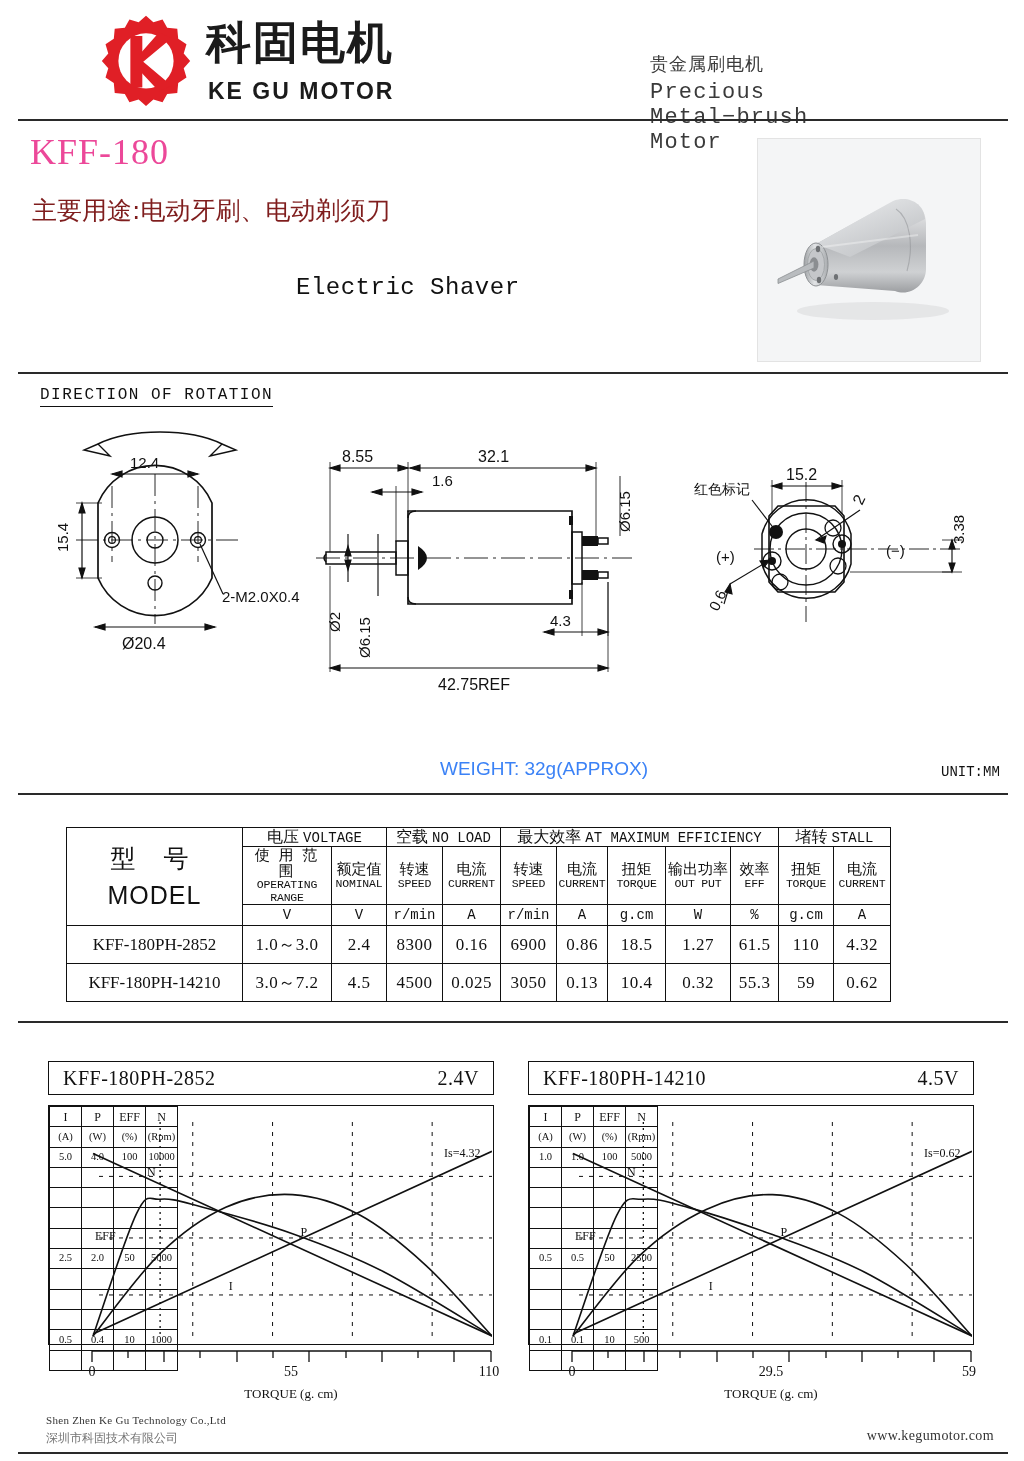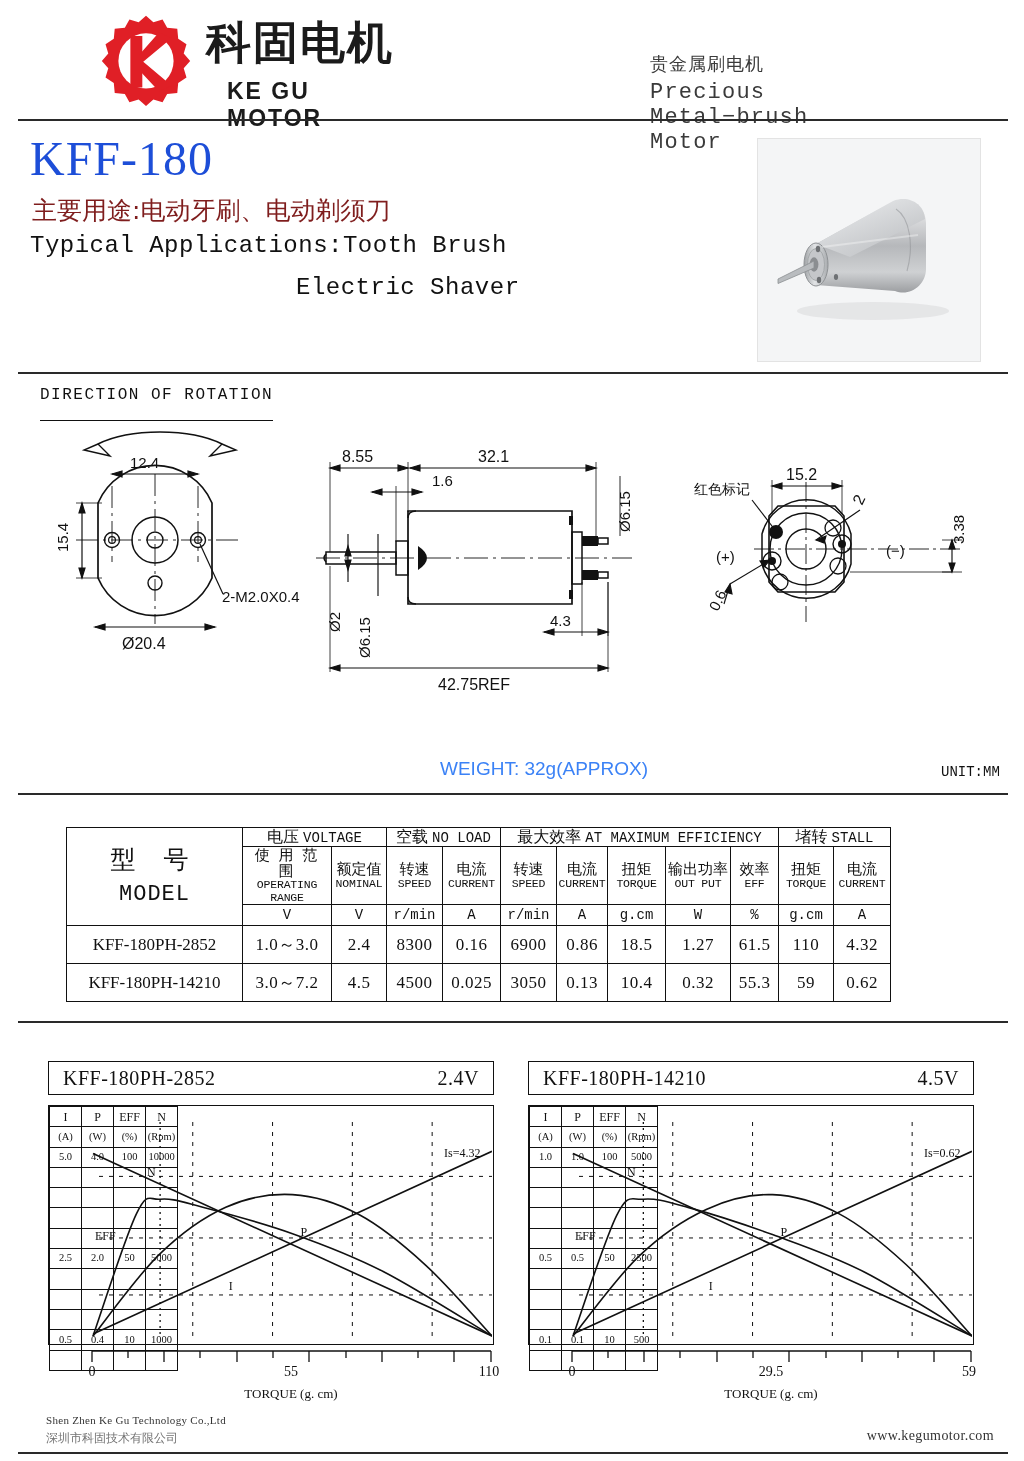--- a/index.html
+++ b/index.html
@@ -10,49 +10,49 @@
   
   .abs{position:absolute;}
 
   
   #header{position:absolute;left:0;top:0;width:823px;height:122px;}
   #logo-block{position:absolute;left:98px;top:12px;width:300px;height:98px;}
   #logo-mark{position:absolute;left:0;top:2px;width:96px;height:92px;}
   #logo-cn{position:absolute;left:108px;top:8px;font-size:45px;font-weight:bold;
            letter-spacing:2px;color:#1b1b1b;font-family:"DejaVu Sans",sans-serif;line-height:1;}
   #logo-en{position:absolute;left:110px;top:66px;font-size:23px;font-weight:bold;
-           letter-spacing:2.0px;color:#1b1b1b;font-family:"Liberation Sans",sans-serif;margin-left:19px;}
+           letter-spacing:2.0px;color:#1b1b1b;font-family:"Liberation Sans",sans-serif;}
   #hdr-cn{position:absolute;left:650px;top:52px;font-size:18px;letter-spacing:1px;
           color:#3a3a3a;font-family:"DejaVu Sans",sans-serif;}
   #hdr-en{position:absolute;left:650px;top:80px;font-size:22px;letter-spacing:1.2px;
           color:#3a3a3a;font-family:"Liberation Mono",monospace;}
   #hdr-rule{position:absolute;left:18px;top:119px;width:990px;height:0;
             border-top:2.5px solid #2a2a2a;}
 
   
-  #title-model{position:absolute;left:30px;top:131px;font-size:48px;letter-spacing:1px;
-               font-family:"Liberation Serif",serif;color:#1d4ed8;}
+  #title-model{position:absolute;left:30px;top:131px;font-size:36px;letter-spacing:1px;
+               font-family:"Liberation Serif",serif;color:#ec4899;}
   #app-cn{position:absolute;left:32px;top:194px;font-size:25px;letter-spacing:0px;
           font-family:"DejaVu Sans",sans-serif;color:#7f1d1d;}
   #app-en1{position:absolute;left:30px;top:232px;font-size:24px;letter-spacing:0.5px;
            font-family:"Liberation Mono",monospace;color:#111;}
   #app-en2{position:absolute;left:296px;top:274px;font-size:24px;letter-spacing:0.5px;
            font-family:"Liberation Mono",monospace;color:#111;}
 
   
   #photo{position:absolute;left:757px;top:138px;width:222px;height:222px;
          background:#f2f3f4;border:1px solid #e3e3e3;overflow:hidden;}
 
   
   .hrule{position:absolute;left:18px;width:990px;height:0;border-top:2.5px solid #2a2a2a;}
 
   
   #dir-label{position:absolute;left:40px;top:386px;font-size:16px;letter-spacing:1.5px;
              font-family:"Liberation Mono",monospace;color:#111;
-             border-bottom:1.5px solid #111;padding-bottom:16px;}
+             border-bottom:1.5px solid #111;padding-bottom:2px;}
   .dimtxt{position:absolute;font-family:"Liberation Sans",sans-serif;color:#111;
           font-size:15px;letter-spacing:0px;white-space:nowrap;}
 
   #weight{position:absolute;left:440px;top:758px;font-size:19px;
           font-family:"Liberation Sans",sans-serif;color:#3b82f6;}
   #unit{position:absolute;left:941px;top:764px;font-size:14px;
         font-family:"Liberation Mono",monospace;color:#111;}
 
   
   #spec-wrap{position:absolute;left:66px;top:827px;}
@@ -61,21 +61,21 @@
                 padding:0;line-height:1.08;color:#111;}
   .cn{font-family:"DejaVu Sans",sans-serif;}
   .g1{font-size:16px;}      
   .g1e{font-size:14px;font-family:"Liberation Mono",monospace;}
   .s1{font-size:15px;}      
   .s1e{font-size:11.5px;font-family:"Liberation Mono",monospace;letter-spacing:-0.2px;}
   .unit-r{font-size:14px;font-family:"Liberation Mono",monospace;}
   .val{font-size:17px;font-family:"Liberation Serif",serif;letter-spacing:0.5px;}
   .modelname{font-size:17px;font-family:"Liberation Serif",serif;letter-spacing:0px;}
   .modelhead-cn{font-size:25px;font-family:"DejaVu Sans",sans-serif;letter-spacing:10px;}
-  .modelhead-en{font-size:22px;font-family:Liberation Mono, monospace;letter-spacing:1px;}
+  .modelhead-en{font-size:25px;font-family:Liberation Sans, sans-serif;letter-spacing:1px;}
 
   
   .chartbox{position:absolute;top:1061px;width:448px;height:345px;}
   .chart-title{position:absolute;left:0;top:0;width:446px;height:34px;
                border:1.6px solid #111;box-sizing:border-box;}
   .chart-title .m{position:absolute;left:14px;top:5px;font-size:20px;
                   font-family:"Liberation Serif",serif;letter-spacing:0.5px;color:#111;}
   .chart-title .v{position:absolute;right:14px;top:5px;font-size:20px;
                   font-family:"Liberation Serif",serif;letter-spacing:0.5px;color:#111;}
   .chart-plot{position:absolute;left:0;top:44px;width:446px;height:240px;
@@ -121,21 +121,20 @@
       <div id="logo-en">KE GU MOTOR</div>
     </div>
 
     <div id="hdr-cn">贵金属刷电机</div>
     <div id="hdr-en">Precious  Metal−brush  Motor</div>
     <div id="hdr-rule"></div>
   </div>
 
   <div id="title-model">KFF-180</div>
   <div id="app-cn">主要用途:电动牙刷、电动剃须刀</div>
-  <div id="app-en1">Typical Applications:Tooth Brush</div>
   <div id="app-en2">Electric Shaver</div>
 
   <div id="photo">
     <svg viewBox="0 0 222 222" width="222" height="222">
       <defs>
         <linearGradient id="bodyG" x1="0" y1="0" x2="0" y2="1">
           <stop offset="0" stop-color="#fdfdfd"></stop>
           <stop offset="0.22" stop-color="#d9dadc"></stop>
           <stop offset="0.5" stop-color="#b6b8bb"></stop>
           <stop offset="0.78" stop-color="#cfd1d3"></stop>

